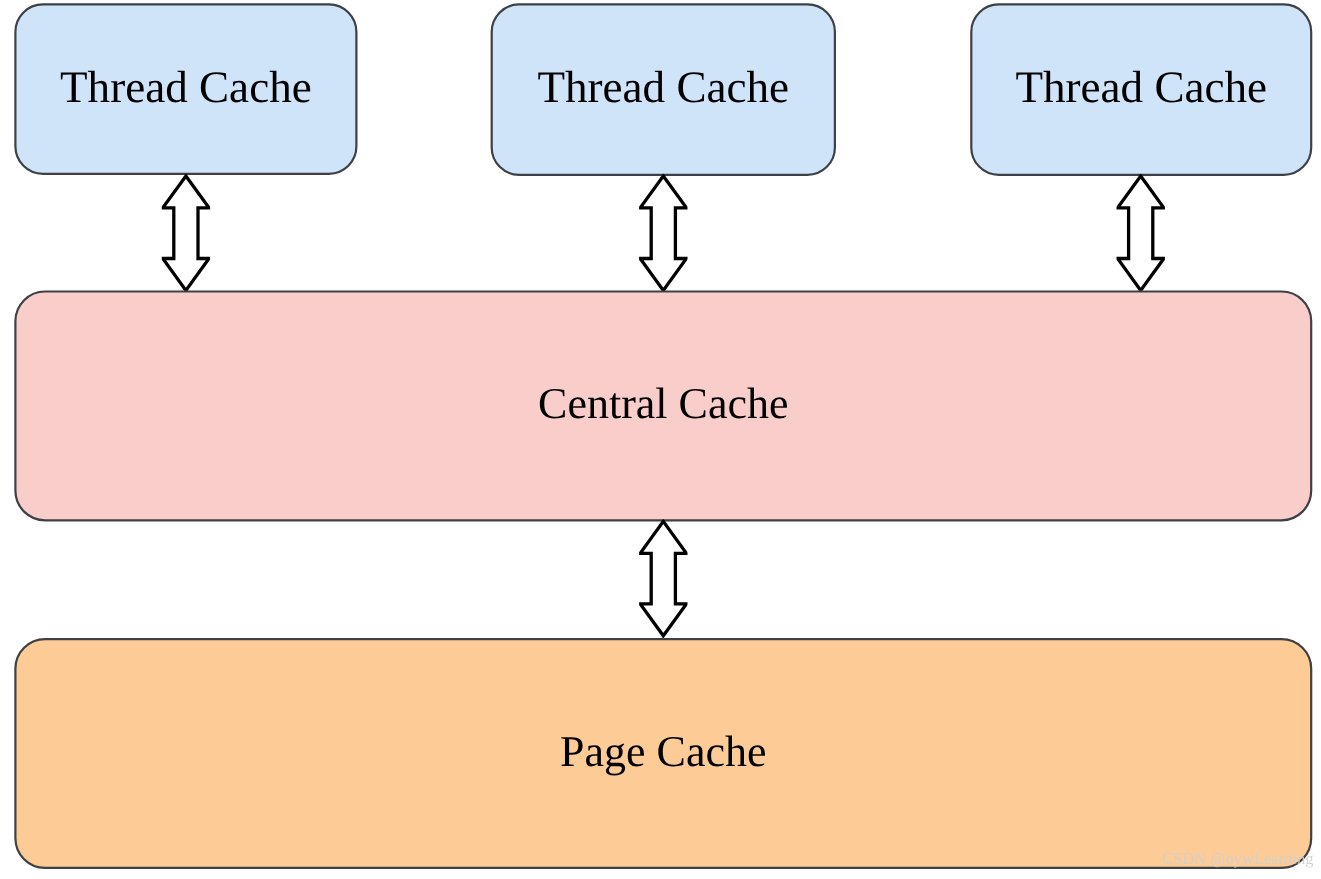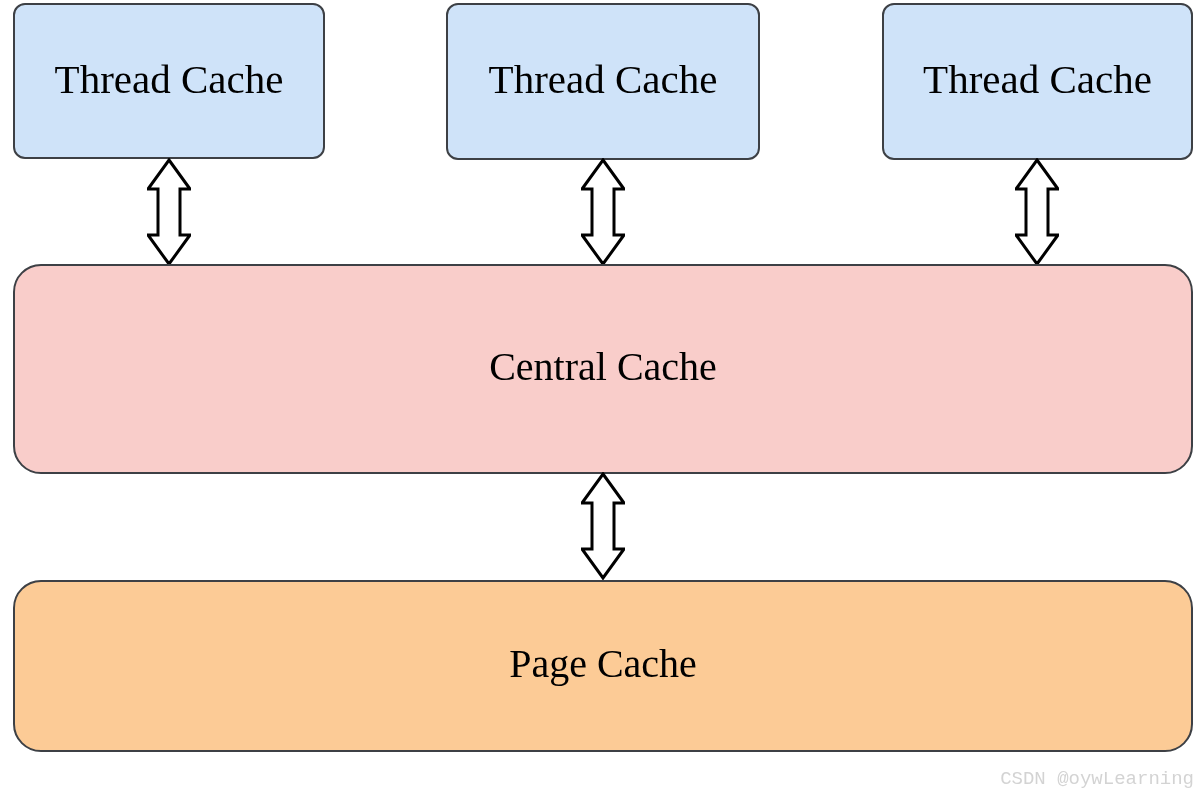--- a/index.html
+++ b/index.html
@@ -20,21 +20,21 @@
     box-sizing: border-box;
     border: 2.5px solid var(--node-border, #3d4045);
     border-radius: 28px;
     display: flex;
     align-items: center;
     justify-content: center;
     color: var(--text, #000000);
   }
   .node.thread {
     background: var(--thread-fill, #cfe3f9);
-    border-radius: 12px;
+    border-radius: 26px;
   }
   .node.central {
     background: var(--central-fill, #f9cdca);
   }
   .node.page {
     background: var(--page-fill, #fccb96);
   }
   .node-label {
     white-space: nowrap;
     line-height: 1;
@@ -50,22 +50,22 @@
   .arrow polygon {
     fill: var(--arrow-fill, #ffffff);
     stroke: var(--arrow-stroke, #000000);
     stroke-width: 3;
     stroke-linejoin: miter;
   }
   .watermark {
     position: absolute;
     right: 7px;
     bottom: 9px;
-    font-family: Liberation Mono, monospace;
-    font-size: 19px;
+    font-family: Liberation Serif, serif;
+    font-size: 15px;
     color: var(--watermark, #d0d0d0);
     opacity: 0.92;
     white-space: nowrap;
   }
 </style>
 </head>
 <body>
 
 <div class="canvas">
 
@@ -94,19 +94,19 @@
   </svg>
 
   <div class="node central" style="left:13px; top:264px; width:1180px; height:210px;">
     <span class="node-label big-label">Central Cache</span>
   </div>
 
   <svg class="arrow" style="left:581px; top:472px;" viewBox="0 0 44 108" aria-hidden="true">
     <polygon points="22,2 43,31 33,31 33,77 43,77 22,106 1,77 11,77 11,31 1,31"></polygon>
   </svg>
 
-  <div class="node page" style="left:13px; top:580px; width:1180px; height:172px;align-items:center;">
+  <div class="node page" style="left:13px; top:580px; width:1180px; height:210px;align-items:center;">
     <span class="node-label big-label">Page Cache</span>
   </div>
 
   <div class="watermark">CSDN @oywLearning</div>
 
 </div>
 
 </body></html>

